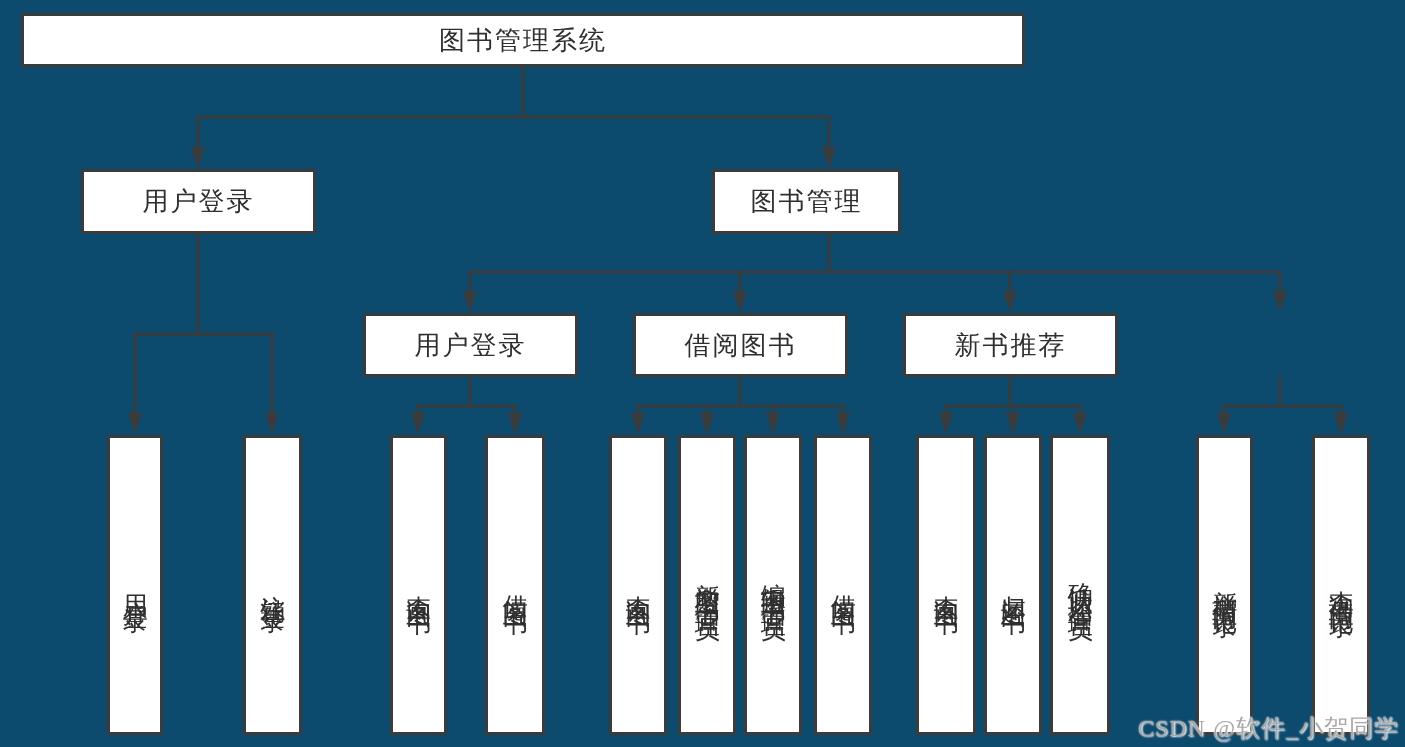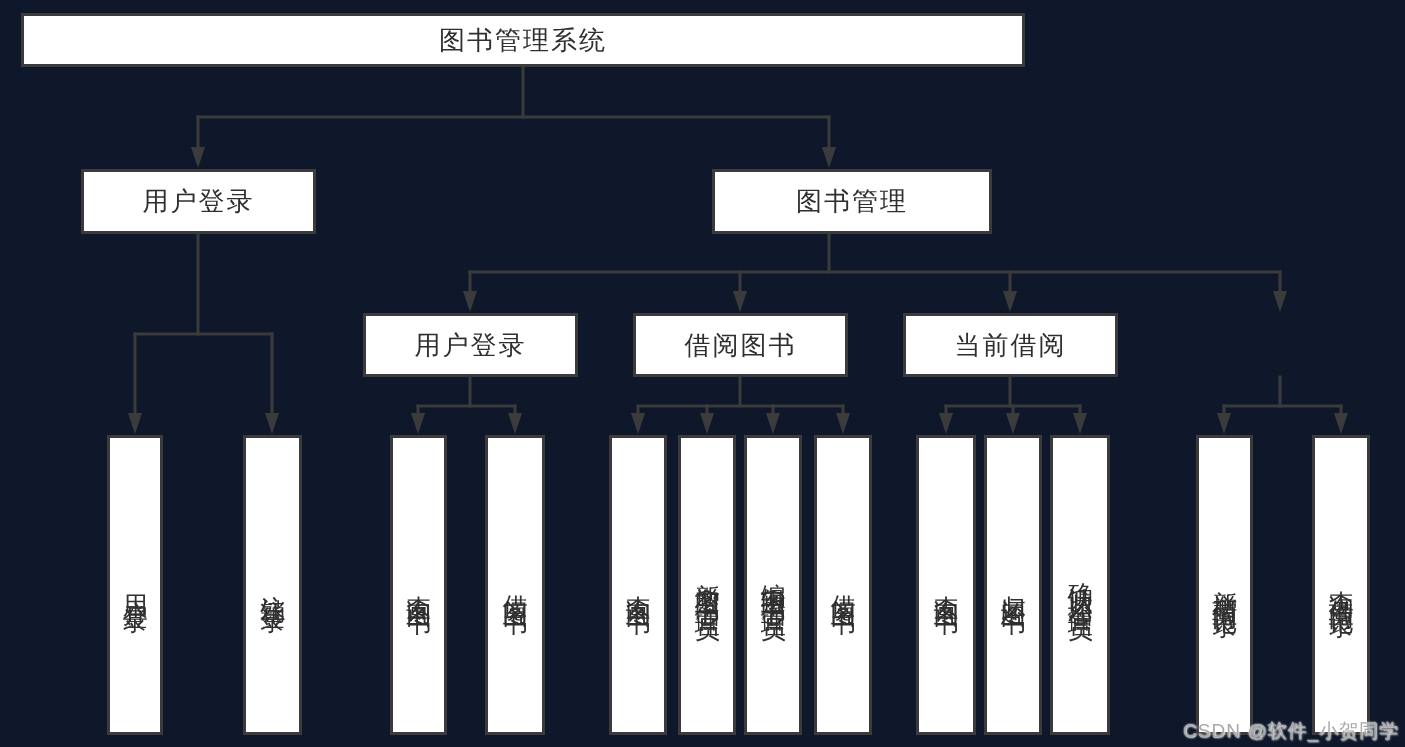--- a/index.html
+++ b/index.html
@@ -1,20 +1,20 @@
 <!DOCTYPE html>
 <html><head>
 <meta charset="utf-8">
 <style>
   html,body{margin:0;padding:0;background:#ffffff;}
   .canvas{
     position:relative;
     width:1405px;height:747px;
-    background:#0f172a;
-    font-family:Liberation Sans, sans-serif;
+    background:#0c4a6e;
+    font-family:Liberation Serif, serif;
     overflow:hidden;
   }
   .connectors{position:absolute;left:0;top:0;width:1405px;height:747px;}
   .node{
     position:absolute;
     box-sizing:border-box;
     background:#ffffff;
     border:3px solid #3b3b3b;
     display:flex;
     align-items:center;
@@ -31,21 +31,21 @@
     text-orientation:mixed;
     font-size:25px;
     letter-spacing:5px;
     line-height:1.1;
     max-height:292px;
   }
   .watermark{
     position:absolute;
     right:6px;
     bottom:3px;
-    font-size:19px;
+    font-size:24px;
     letter-spacing:1px;
     color:#a8a8a8;
     text-shadow:0 0 2px #ffffff,1px 1px 2px #ffffff;
     white-space:nowrap;
     margin-top:41px;
   }
 </style>
 </head>
 <body>
 
@@ -117,32 +117,32 @@
     </g>
   </svg>
 
   <div class="node hbox" style="left:21px;top:13px;width:1004px;height:54px">
     <span>图书管理系统</span>
   </div>
 
   <div class="node hbox" style="left:81px;top:169px;width:235px;height:65px">
     <span>用户登录</span>
   </div>
-  <div class="node hbox" style="left:712px;top:169px;width:280px;height:65px">
+  <div class="node hbox" style="left:712px;top:169px;width:189px;height:65px">
     <span>图书管理</span>
   </div>
 
   <div class="node hbox" style="left:363px;top:313px;width:215px;height:64px">
     <span>用户登录</span>
   </div>
   <div class="node hbox" style="left:633px;top:313px;width:215px;height:64px">
     <span>借阅图书</span>
   </div>
   <div class="node hbox" style="left:903px;top:313px;width:215px;height:64px">
-    <span>当前借阅</span>
+    <span>新书推荐</span>
   </div>
 
   <div class="node vbox" style="left:107px;top:435px;width:56px;height:300px">
     <span>用户登录</span>
   </div>
   <div class="node vbox" style="left:243px;top:435px;width:59px;height:300px">
     <span>注销登录</span>
   </div>
 
   <div class="node vbox" style="left:390px;top:435px;width:57px;height:300px">

